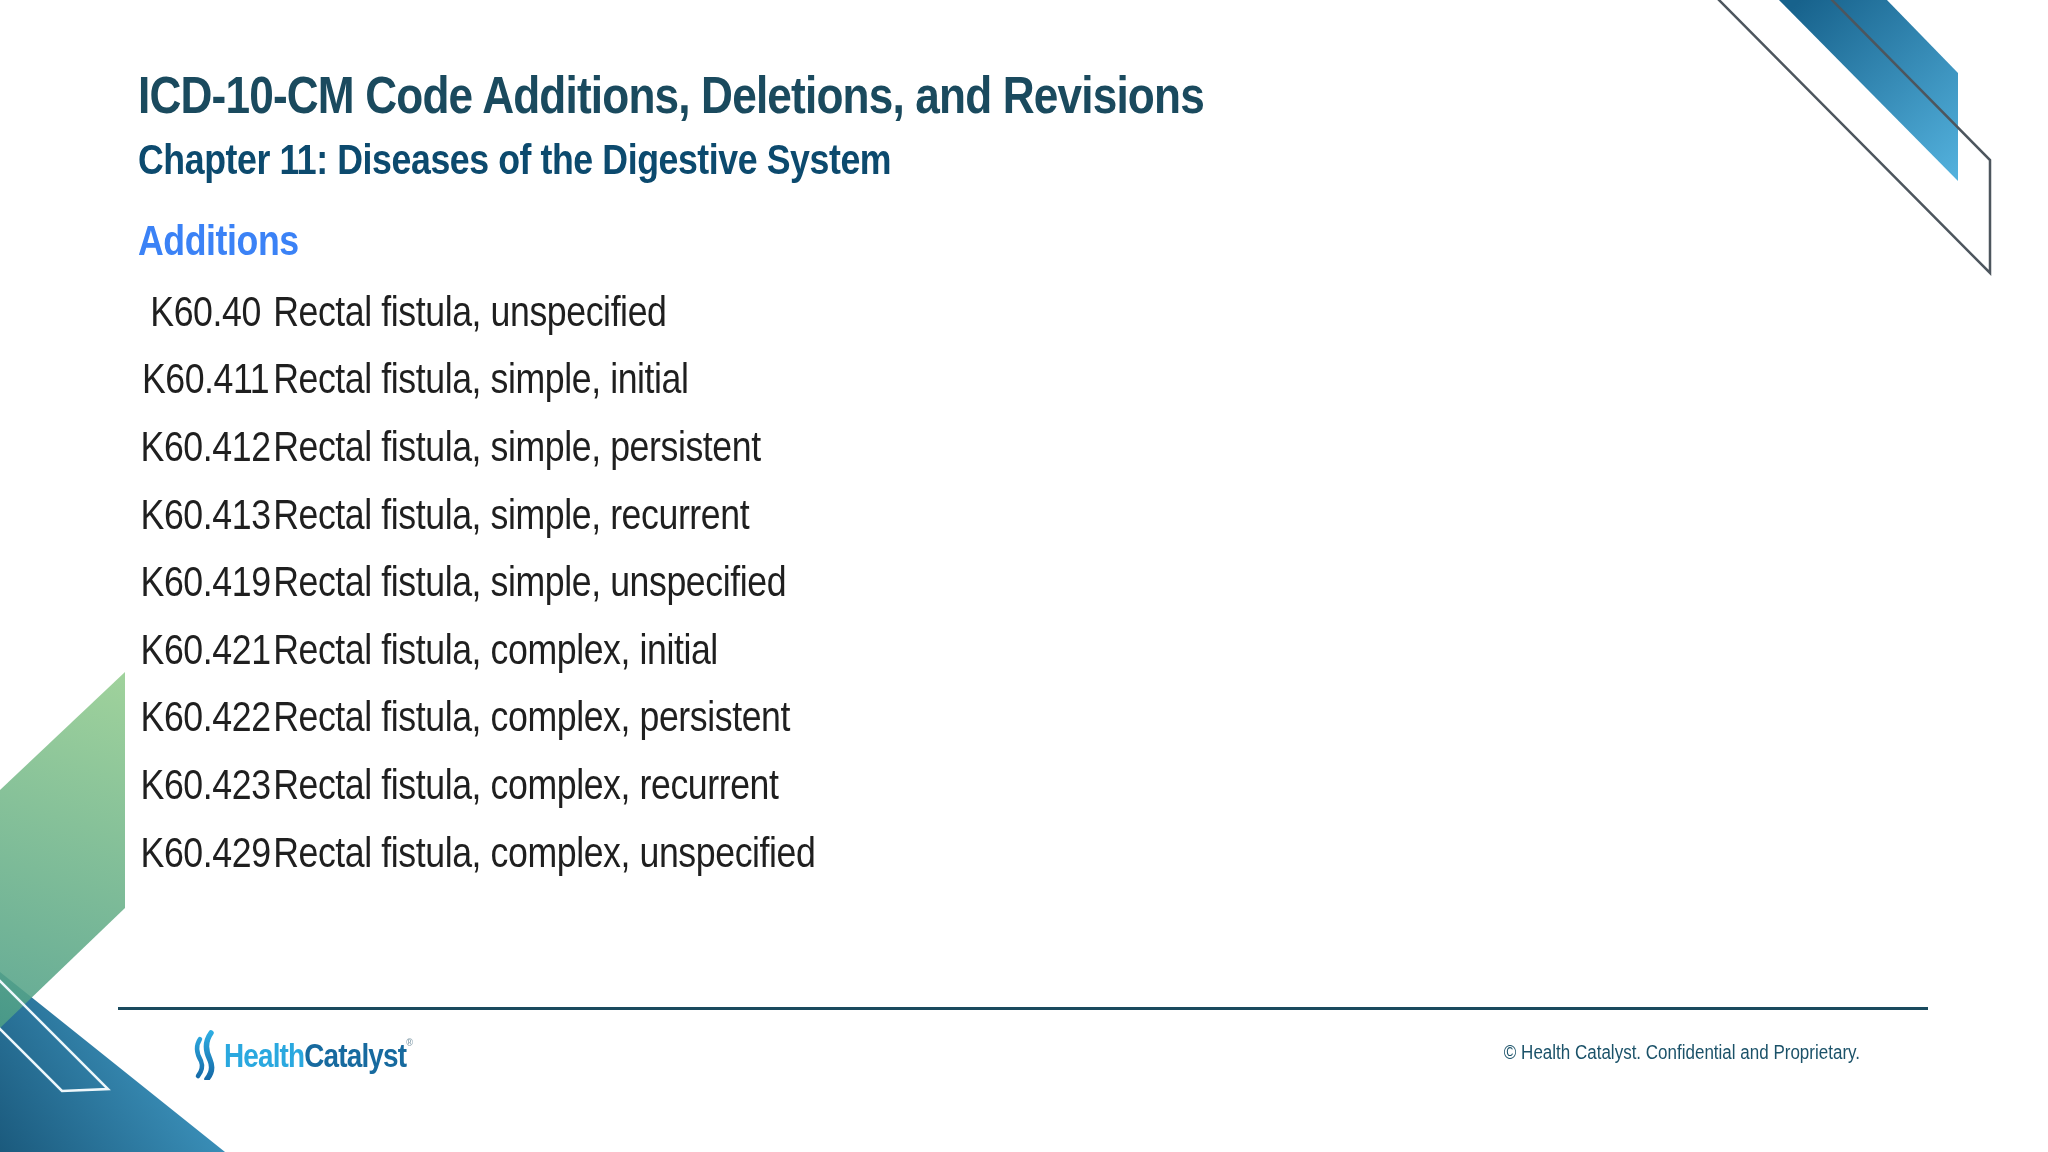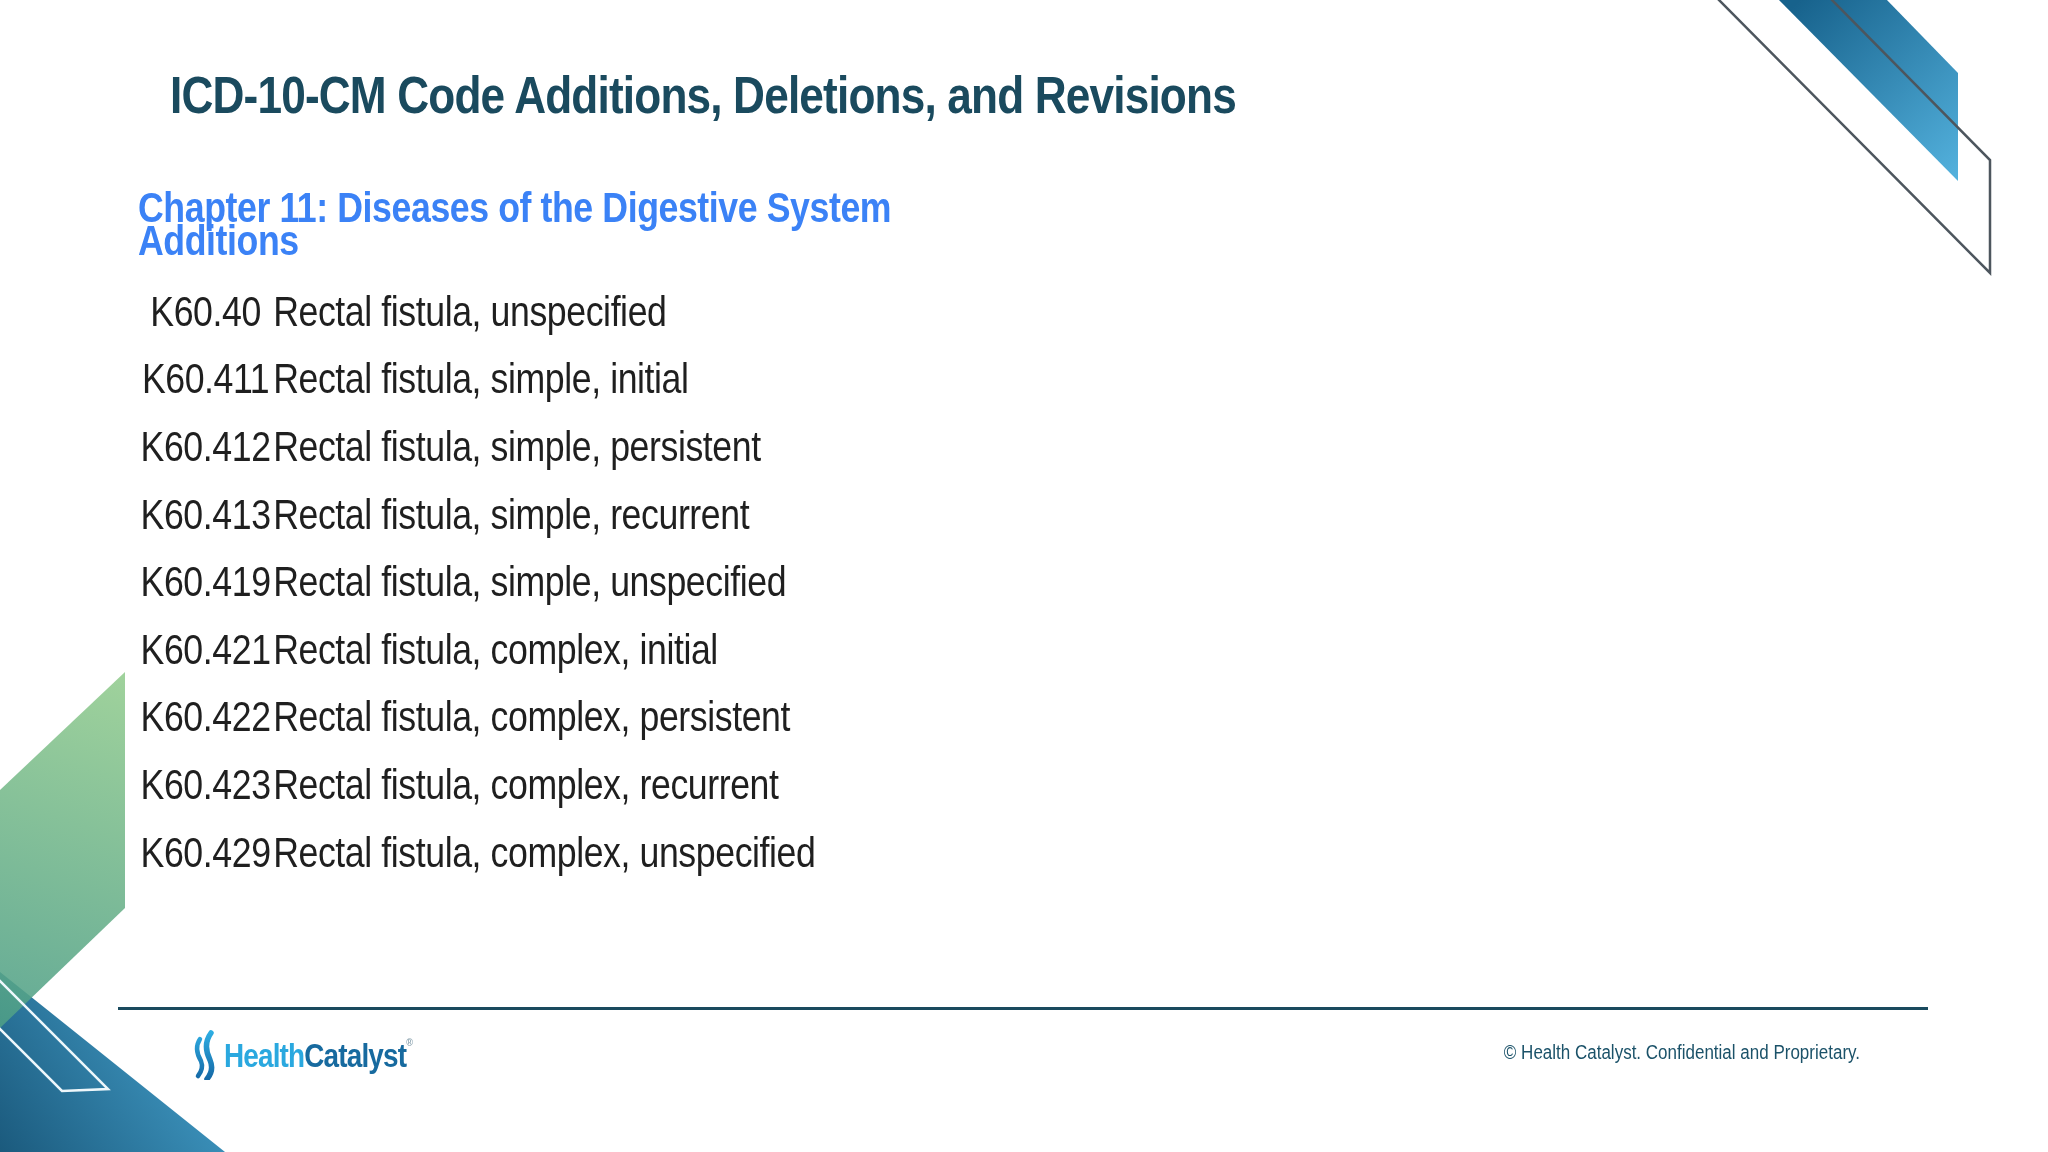--- a/index.html
+++ b/index.html
@@ -6,22 +6,22 @@
   .slide{
     position:relative;
     width:2048px;height:1152px;
     overflow:hidden;
     background:#ffffff;
     font-family:"Liberation Sans", sans-serif;
   }
   .deco{position:absolute;left:0;top:0;width:2048px;height:1152px;z-index:0;}
   .txt{position:absolute;z-index:2;line-height:1;}
   .cond{display:inline-block;transform:scaleX(.85);transform-origin:0 0;white-space:nowrap;}
-  .title{left:138px;top:69px;font-size:52px;font-weight:bold;color:#1a4a5e;letter-spacing:-1px;margin-left:32px;}
-  .subtitle{left:138px;top:139px;font-size:42px;font-weight:bold;color:#3b82f6;letter-spacing:-.5px;margin-top:48px;}
+  .title{left:138px;top:69px;font-size:52px;font-weight:bold;color:#1a4a5e;letter-spacing:-1px;}
+  .subtitle{left:138px;top:139px;font-size:42px;font-weight:bold;color:#0c4a6e;letter-spacing:-.5px;}
   .additions-heading{left:138px;top:220px;font-size:42px;font-weight:bold;color:#3b82f6;
     text-decoration:underline;text-decoration-thickness:3px;text-underline-offset:6px;letter-spacing:-.5px;}
   .code-list{position:absolute;left:138px;top:278px;z-index:2;text-align:center;}
   .row{display:flex;height:67.6px;align-items:center;font-size:42px;color:#1f1f1f;
     transform:scaleX(.85);transform-origin:0 0;white-space:nowrap;letter-spacing:-.5px;}
   .row .code{width:159px;flex:none;}
   .deletion{left:135px;top:963px;font-size:42px;color:#1f1f1f;letter-spacing:-.5px;}
   .deletion .red{color:#ea151d;font-weight:bold;text-decoration:underline;
     text-decoration-thickness:3px;text-underline-offset:7px;}
   .footer-line{position:absolute;left:118px;top:1007px;width:1810px;height:3px;background:#1a4a5e;z-index:1;}

